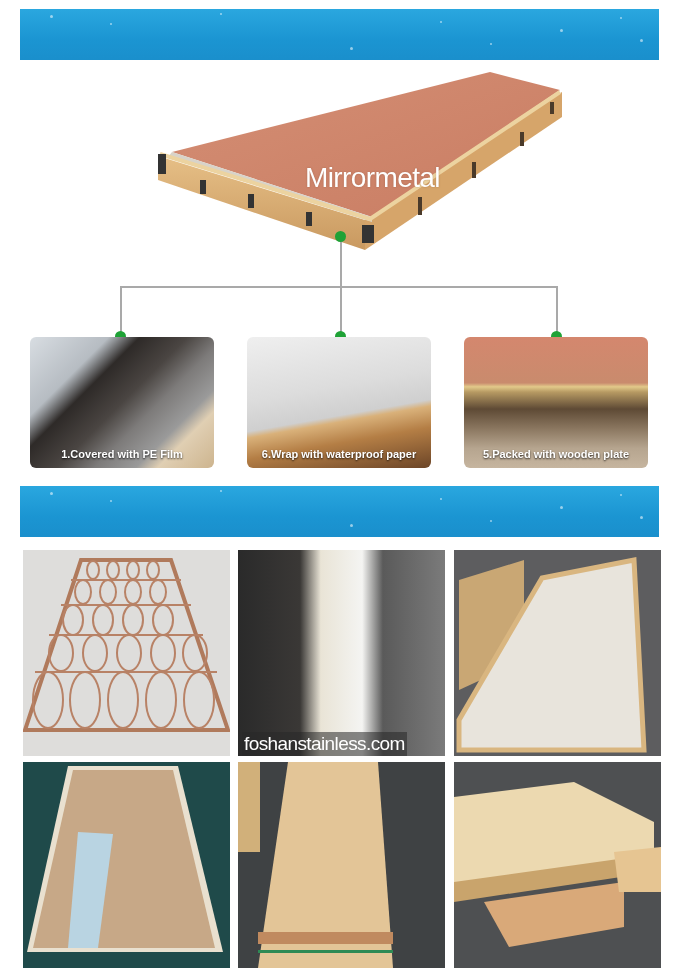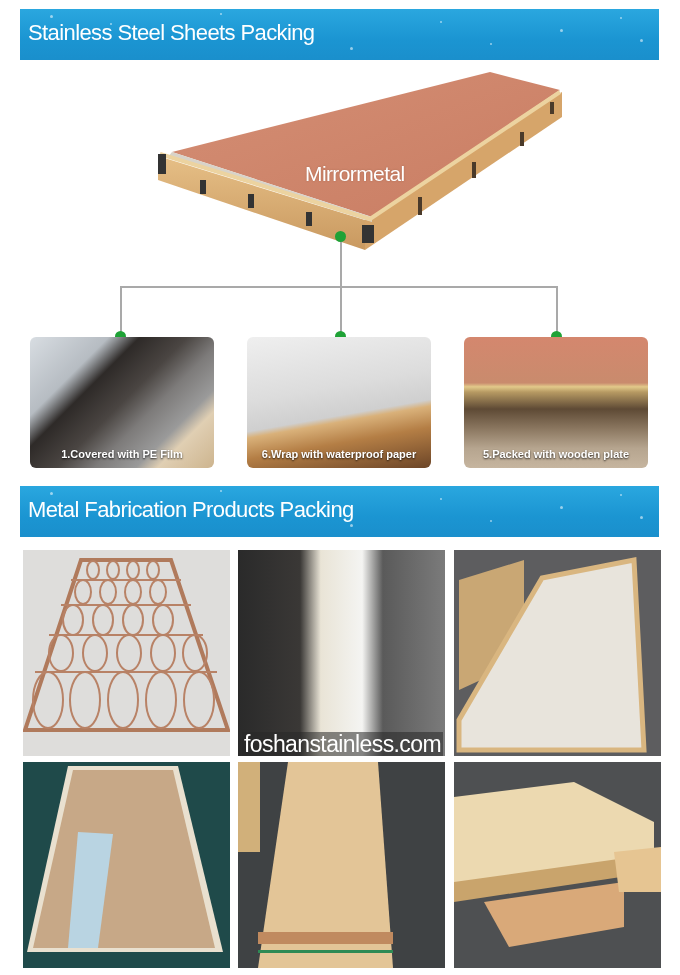--- a/index.html
+++ b/index.html
@@ -14,21 +14,21 @@
     position: absolute; left: 8px; top: 11px; color: #ffffff; font-size: 22px; letter-spacing: -0.6px;
     font-family: "Liberation Sans", sans-serif;
   }
   #banner1 { top: 9px; }
   #banner2 { top: 486px; }
 
   
   .hero { position: absolute; left: 150px; top: 62px; width: 420px; height: 200px; }
   .hero svg { width: 100%; height: 100%; }
   .hero-label {
-    position: absolute; left: 305px; top: 166px; color: #ffffff; font-size: 21px; letter-spacing: -0.6px;
+    position: absolute; left: 305px; top: 166px; color: #ffffff; font-size: 28px; letter-spacing: -0.6px;
     text-shadow: 0 0 2px rgba(120,70,50,0.4);
   }
 
   
   .connector { position: absolute; background: #a9a9a9; }
   .dot { position: absolute; width: 11px; height: 11px; border-radius: 50%; background: #1fa236; }
 
   .thumb {
     position: absolute; top: 337px; width: 184px; height: 131px; border-radius: 6px; overflow: hidden;
   }
@@ -42,38 +42,37 @@
   #thumb3 { left: 464px; background: linear-gradient(180deg, #d4876e 0%, #c98b6d 35%, #e2c98a 38%, #b79a63 42%, #5e4a35 55%, #8b7760 70%, #b6a58f 85%, #c6b59f 100%); }
 
   .grid-cell { position: absolute; width: 207px; height: 206px; overflow: hidden; }
   #cell1 { left: 23px; top: 550px; background: #dcdcda; }
   #cell2 { left: 238px; top: 550px; background: linear-gradient(90deg, #2a2a2a 0%, #3a3836 30%, #e9e4d6 40%, #f4f4f2 60%, #5a5a5a 70%, #7b7b7b 100%); }
   #cell3 { left: 454px; top: 550px; background: #5d5d5f; }
   #cell4 { left: 23px; top: 762px; background: #1f4a4a; }
   #cell5 { left: 238px; top: 762px; background: #3f4244; }
   #cell6 { left: 454px; top: 762px; background: #4e5052; }
   .watermark {
-    position: absolute; left: 4px; bottom: 0; color: #ffffff; font-size: 23px; letter-spacing: -0.6px;
+    position: absolute; left: 4px; bottom: 0; color: #ffffff; font-size: 19px; letter-spacing: -0.6px;
     background: rgba(40,40,40,0.55); padding: 0 2px; line-height: 24px;
   }
 </style>
 </head>
 <body>
 
 <div class="banner" id="banner1">
   <span class="sparkle" style="left:30px;top:6px;width:3px;height:3px"></span>
   <span class="sparkle" style="left:90px;top:14px;width:2px;height:2px"></span>
   <span class="sparkle" style="left:200px;top:4px;width:2px;height:2px"></span>
   <span class="sparkle" style="left:330px;top:38px;width:3px;height:3px"></span>
   <span class="sparkle" style="left:420px;top:12px;width:2px;height:2px"></span>
   <span class="sparkle" style="left:470px;top:34px;width:2px;height:2px"></span>
   <span class="sparkle" style="left:540px;top:20px;width:3px;height:3px"></span>
   <span class="sparkle" style="left:600px;top:8px;width:2px;height:2px"></span>
   <span class="sparkle" style="left:620px;top:30px;width:3px;height:3px"></span>
-  <span class="banner-title">Stainless Steel Sheets Packing</span>
 </div>
 
 <div class="hero">
   <svg viewBox="0 0 420 200" preserveAspectRatio="none">
     <defs>
       <linearGradient id="ply" x1="0" y1="0" x2="1" y2="1">
         <stop offset="0" stop-color="#d48e74"></stop>
         <stop offset="1" stop-color="#c97d63"></stop>
       </linearGradient>
       <linearGradient id="wood" x1="0" y1="0" x2="0" y2="1">
@@ -126,21 +125,20 @@
 <div class="banner" id="banner2">
   <span class="sparkle" style="left:30px;top:6px;width:3px;height:3px"></span>
   <span class="sparkle" style="left:90px;top:14px;width:2px;height:2px"></span>
   <span class="sparkle" style="left:200px;top:4px;width:2px;height:2px"></span>
   <span class="sparkle" style="left:330px;top:38px;width:3px;height:3px"></span>
   <span class="sparkle" style="left:420px;top:12px;width:2px;height:2px"></span>
   <span class="sparkle" style="left:470px;top:34px;width:2px;height:2px"></span>
   <span class="sparkle" style="left:540px;top:20px;width:3px;height:3px"></span>
   <span class="sparkle" style="left:600px;top:8px;width:2px;height:2px"></span>
   <span class="sparkle" style="left:620px;top:30px;width:3px;height:3px"></span>
-  <span class="banner-title">Metal Fabrication Products Packing</span>
 </div>
 
 <div class="grid-cell" id="cell1">
   <svg viewBox="0 0 207 206" width="207" height="206">
     <rect width="207" height="206" fill="#dedddb"></rect>
     <polygon points="58,10 148,10 205,180 2,180" fill="none" stroke="#b07a5c" stroke-width="4"></polygon>
     <g fill="none" stroke="#b88266" stroke-width="2">
       <line x1="48" y1="30" x2="158" y2="30"></line>
       <line x1="38" y1="55" x2="168" y2="55"></line>
       <line x1="26" y1="85" x2="180" y2="85"></line>

